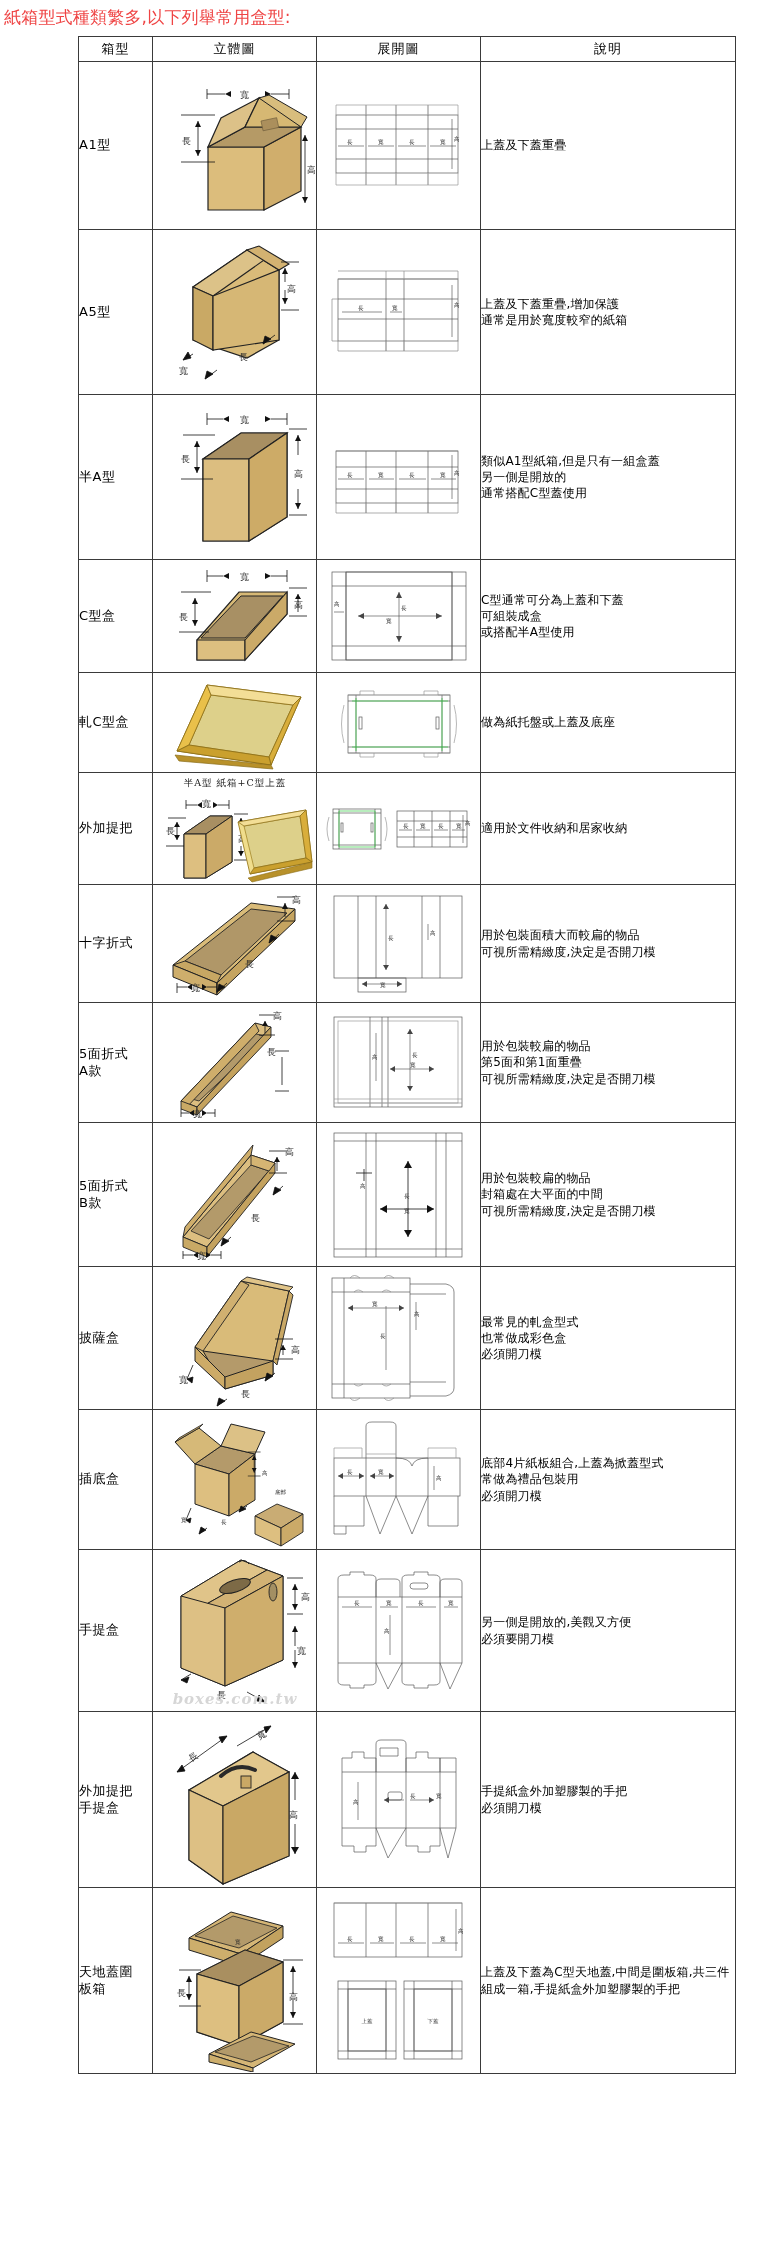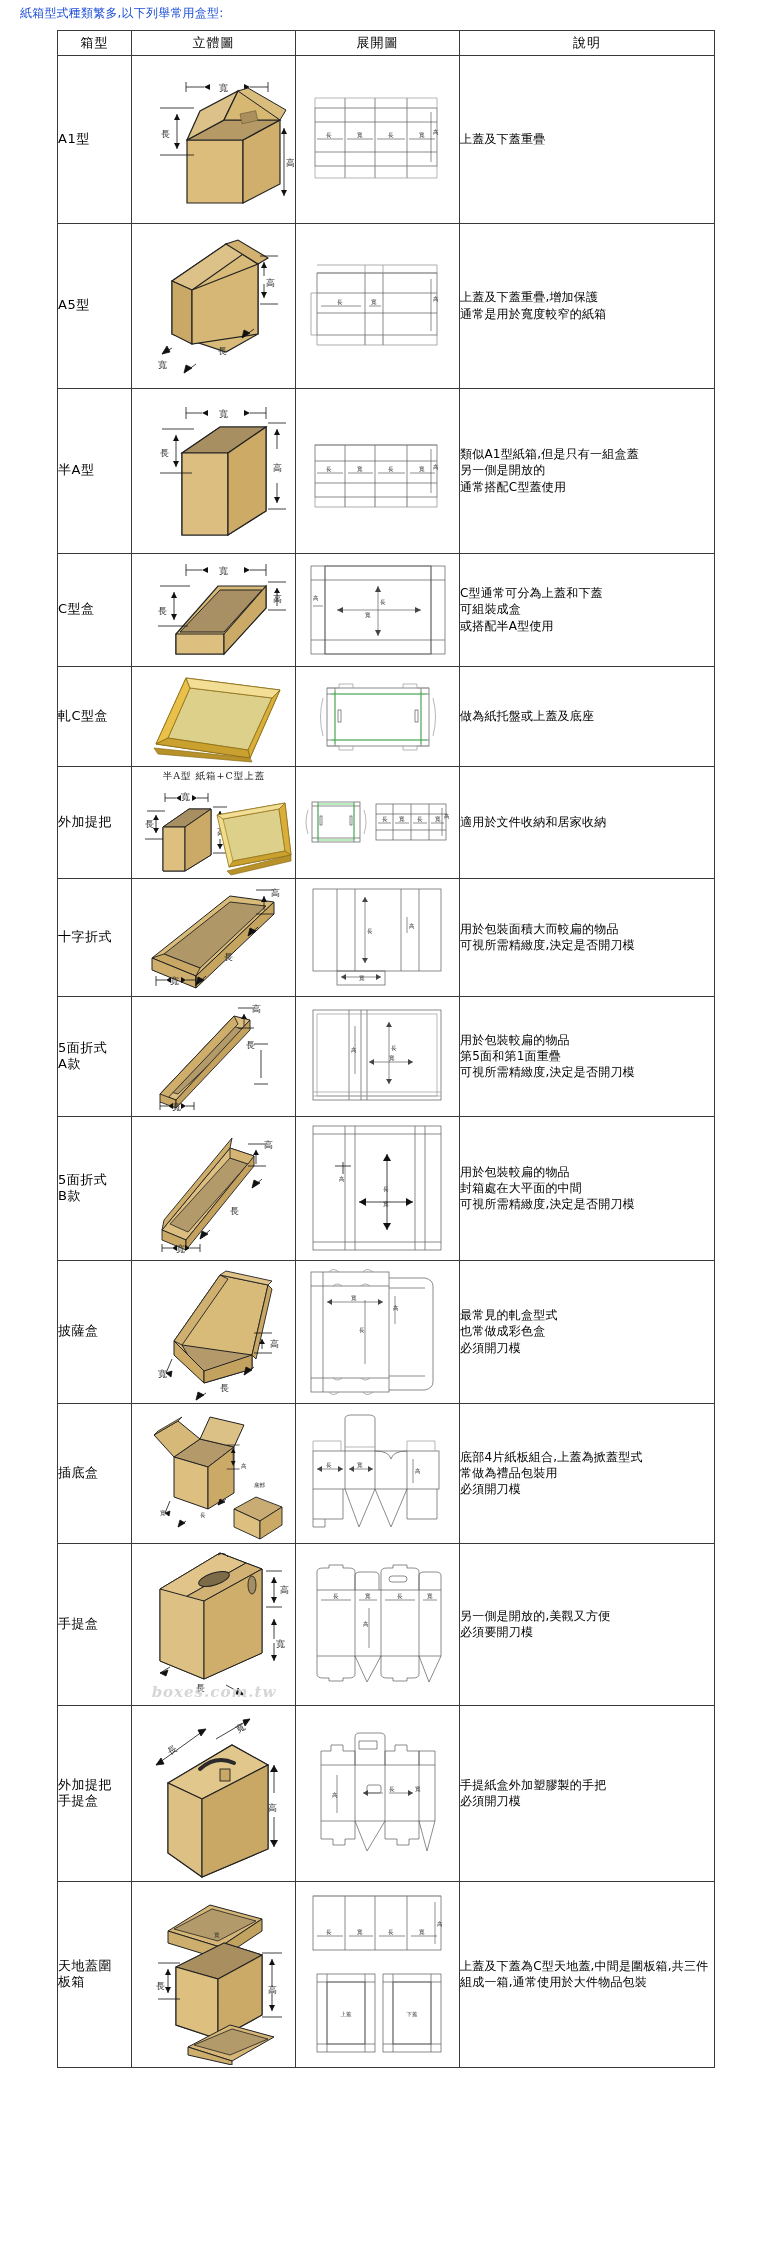--- a/index.html
+++ b/index.html
@@ -11,29 +11,29 @@
     -webkit-font-smoothing:none;
   }
   #page{
     position:relative;
     width:765px;
     min-height:2266px;
     box-sizing:border-box;
     background:#fff;
   }
   .intro{
-    font-size:12px;
+    font-size:17px;
     line-height:1.3;
-    padding:6px 0 8px 20px;
-    color:#1d4ed8;
+    padding:6px 0 8px 4px;
+    color:#ef4444;
     letter-spacing:0.2px;
   }
   table.boxtable{
     border-collapse:collapse;
-    margin-left:57px;
+    margin-left:78px;
     width:657px;
     table-layout:fixed;
     background:#fff;
   }
   table.boxtable td, table.boxtable th{
     border:1px solid #3a3a3a;
     vertical-align:middle;
     padding:0;
     background:#fff;
   }
@@ -973,19 +973,19 @@
               <rect x="80" y="88" width="58" height="78"></rect>
               <rect x="90" y="96" width="38" height="62"></rect>
               <path d="M80 96 H138 M80 158 H138 M90 88 V166 M128 88 V166"></path>
             </g>
             <text class="dimlabel sm" x="43" y="130" text-anchor="middle">上蓋</text>
             <text class="dimlabel sm" x="109" y="130" text-anchor="middle">下蓋</text>
           </svg>
           </div>
         </td>
         <td class="desc">
-          <div>上蓋及下蓋為C型天地蓋,中間是圍板箱,共三件組成一箱,通常使用於大件物品包裝</div>
+          <div>上蓋及下蓋為C型天地蓋,中間是圍板箱,共三件組成一箱,手提紙盒外加塑膠製的手把</div>
         </td>
       </tr>
 
     </tbody>
   </table>
 </div>
 
 </body></html>

